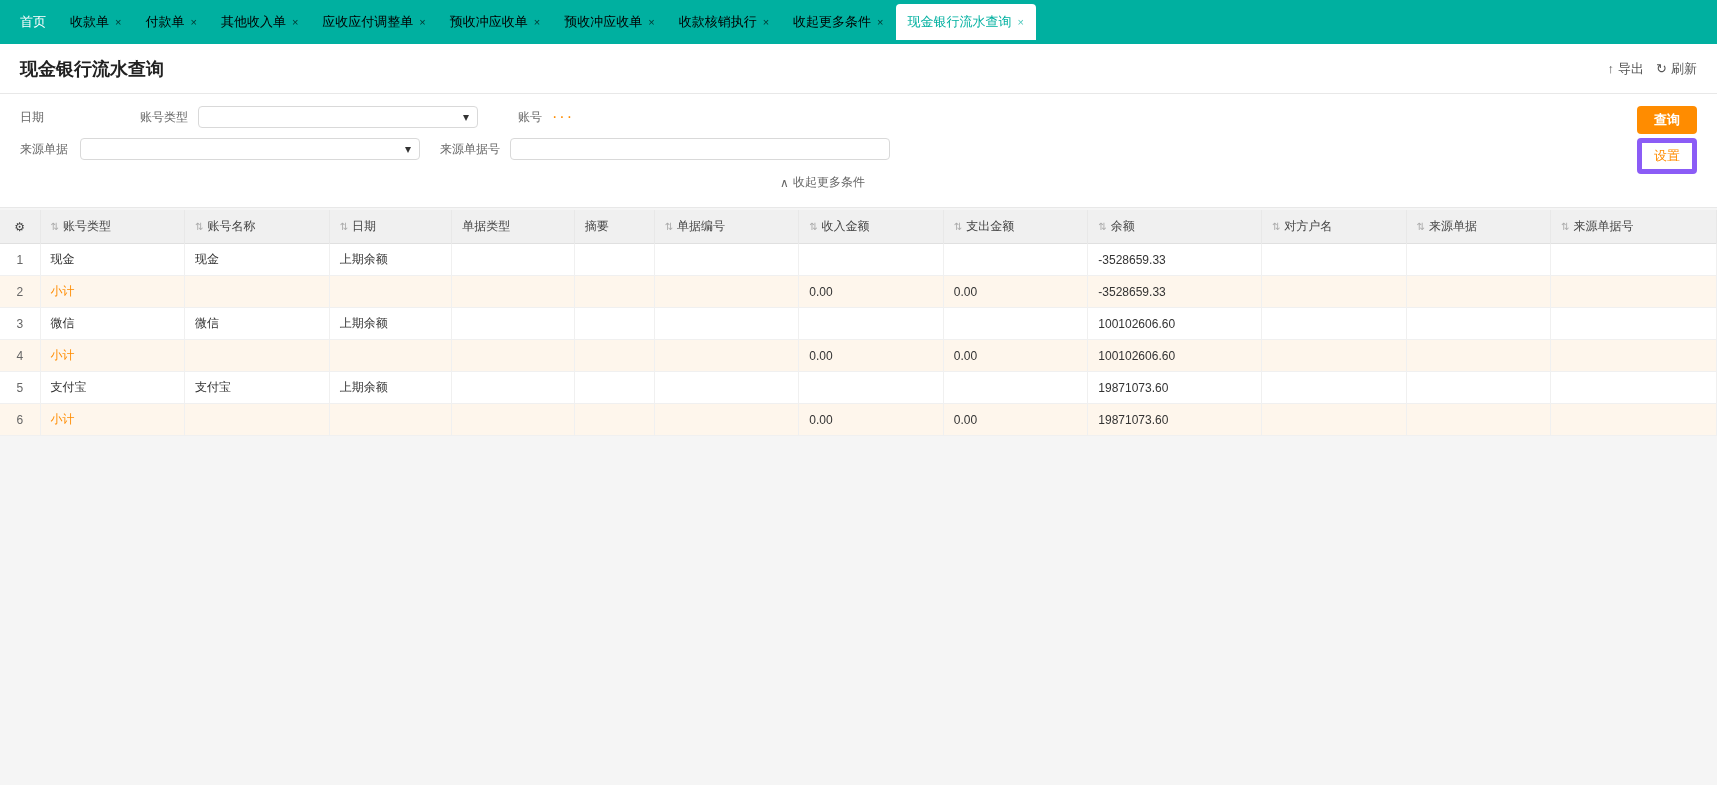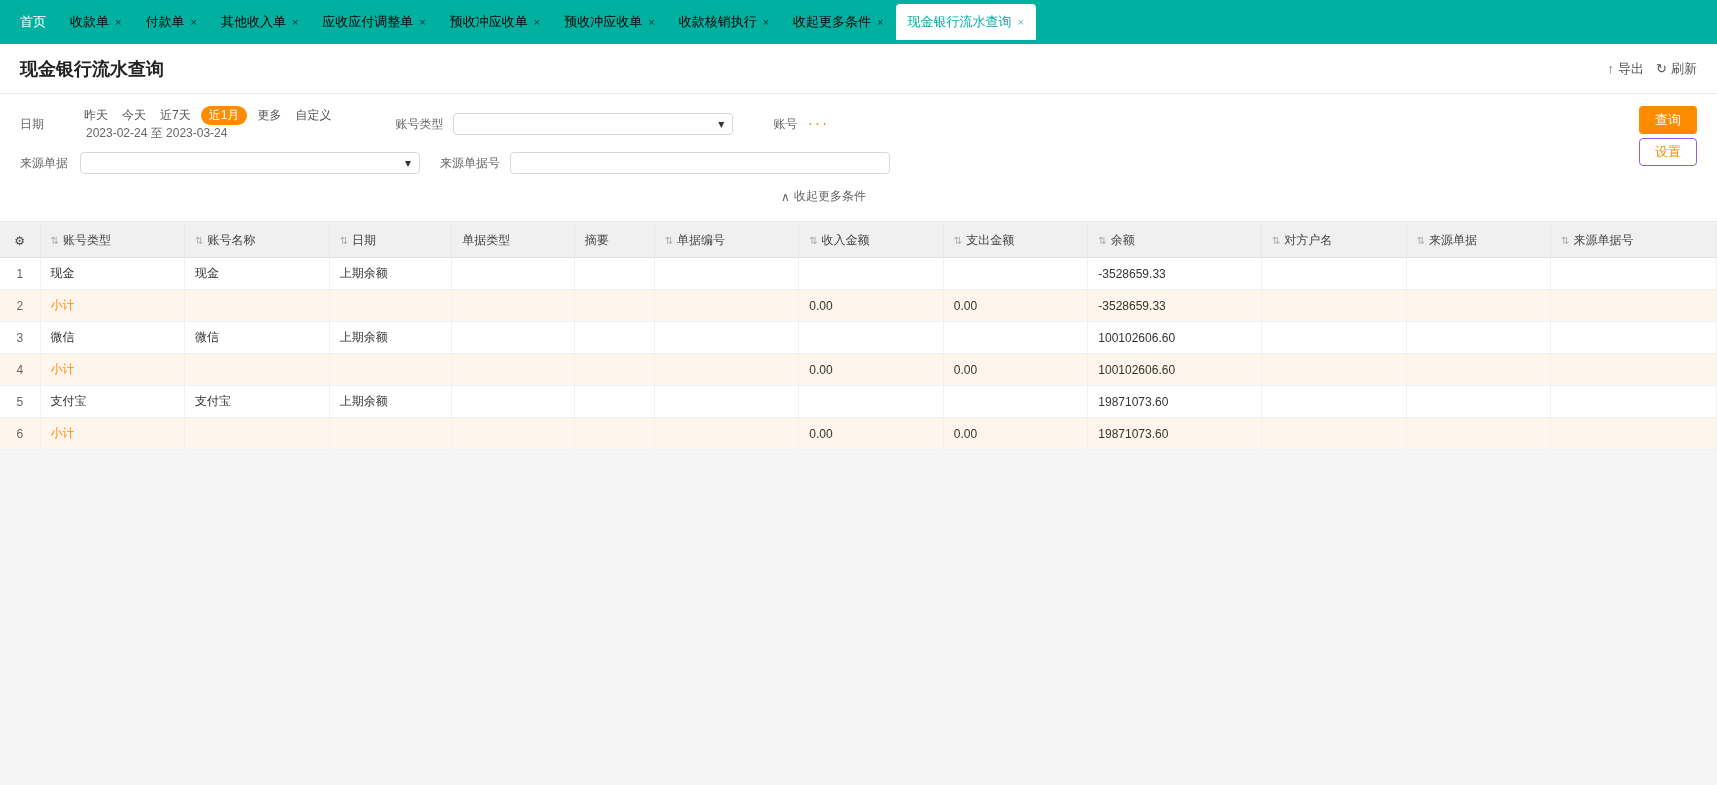--- a/index.html
+++ b/index.html
@@ -129,25 +129,26 @@
       letter-spacing: 2px;
     }
     .query-btn {
       background: #ff8c00;
       color: #fff;
       border: none;
       border-radius: 4px;
       padding: 5px 16px;
       cursor: pointer;
       font-size: 13px;
+      font-weight: bold;
     }
     .settings-btn {
       background: #fff;
       color: #ff8c00;
-      border: 1px solid #8b5cf6;
+      border: 5px solid #8b5cf6;
       border-radius: 4px;
       padding: 4px 12px;
       cursor: pointer;
       font-size: 13px;
     }
     .btn-group {
       display: flex;
       flex-direction: column;
       gap: 4px;
       margin-left: 12px;
@@ -295,31 +296,20 @@
     </div>
   </div>
 </div>
 
 <div class="filter-area">
   <div style="display:flex; align-items:flex-start; justify-content:space-between;">
     <div style="flex:1;">
 
       <div class="filter-row">
         <span class="filter-label">日期</span>
-        <div style="display:flex; flex-direction:column;">
-          <div class="date-shortcuts">
-            <span class="date-btn">昨天</span>
-            <span class="date-btn">今天</span>
-            <span class="date-btn">近7天</span>
-            <span class="date-btn active">近1月</span>
-            <span class="date-btn">更多</span>
-            <span class="date-btn">自定义</span>
-          </div>
-          <span class="date-range">2023-02-24 至 2023-03-24</span>
-        </div>
         <div style="margin-left: 60px; display:flex; align-items:center; gap:10px;">
           <span style="color:#666; font-size:12px;">账号类型</span>
           <div class="filter-select" style="width:280px;">
             <span></span>
             <span>▾</span>
           </div>
           <span style="margin-left:30px; color:#666; font-size:12px;">账号</span>
           <div class="dots-btn">···</div>
         </div>
       </div>

